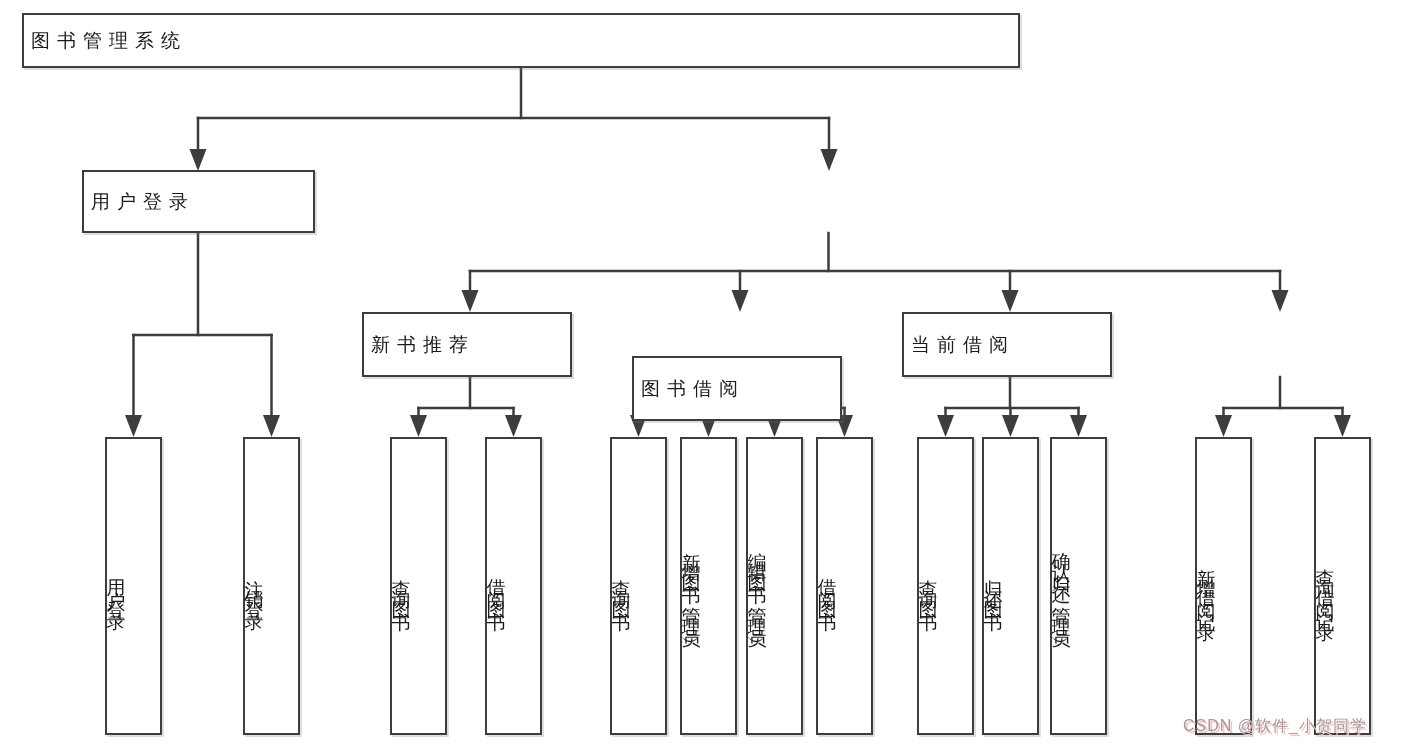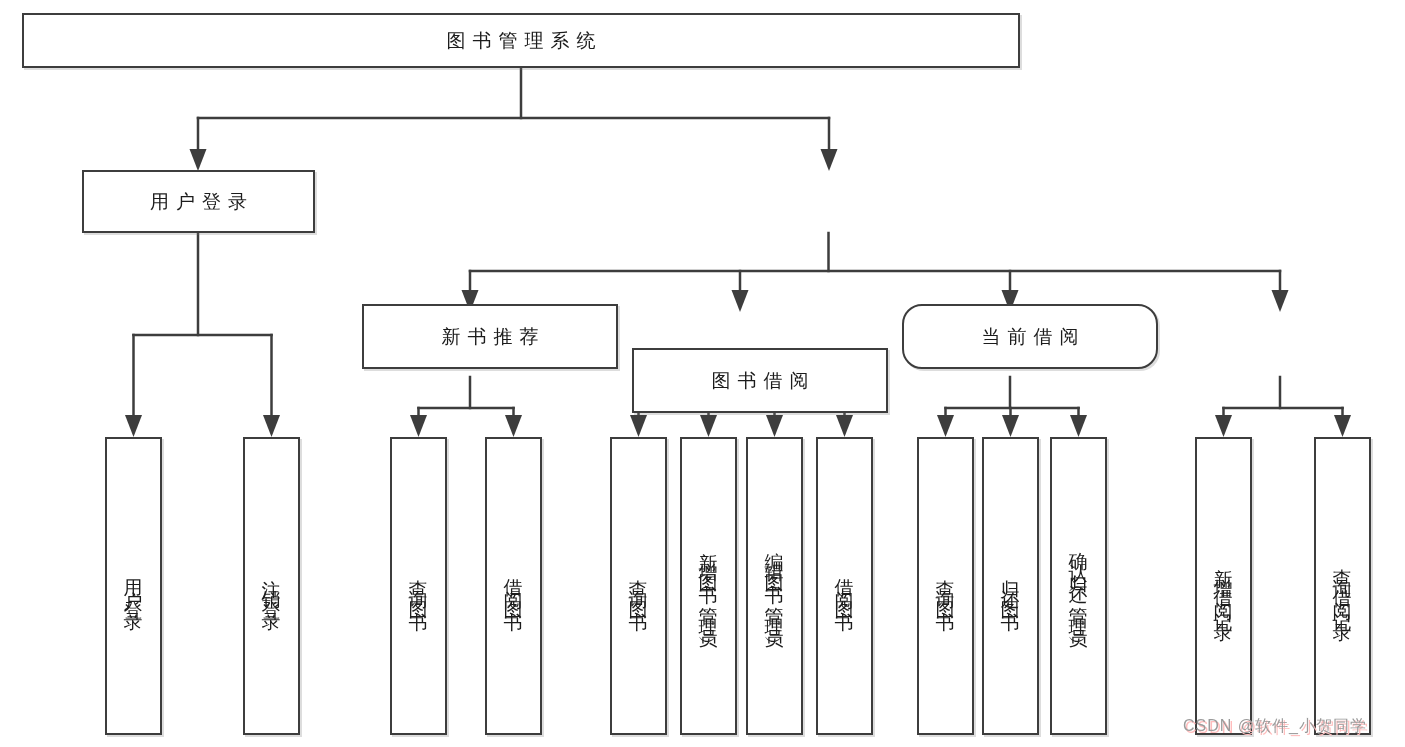--- a/index.html
+++ b/index.html
@@ -23,36 +23,35 @@
     height: 747px;
   }
   .node {
     position: absolute;
     box-sizing: border-box;
     background: #ffffff;
     border: 2.5px solid #3d3d3d;
     box-shadow: 2px 2px 0 rgba(120,120,120,0.25);
     display: flex;
     align-items: center;
-    justify-content: center;
     color: #1c1c1c;
   }
   .hbox {
     font-size: 19px;
     letter-spacing: 7px;
     text-indent: 7px;
     white-space: nowrap;
   }
   .root-box   { left: 22px;  top: 13px;  width: 998px; height: 55px; }
   .l2-a       { left: 82px;  top: 170px; width: 233px; height: 63px; }
   .l2-b       { left: 712px; top: 170px; width: 233px; height: 63px; }
-  .l3         { top: 304px; width: 256px; height: 65px; }
+  .l3         { top: 312px; width: 210px; height: 65px; }
   .l3-a { left: 362px; }
   .l3-b { left: 632px; margin-top: 44px; }
-  .l3-c { left: 902px; border-radius: 20px; }
+  .l3-c { left: 902px; }
   .l3-d { left: 1172px; }
   .vbox {
     top: 437px;
     width: 57px;
     height: 298px;
   }
   .vbox .vtext {
     writing-mode: vertical-lr;
     text-orientation: mixed;
     font-size: 19px;

